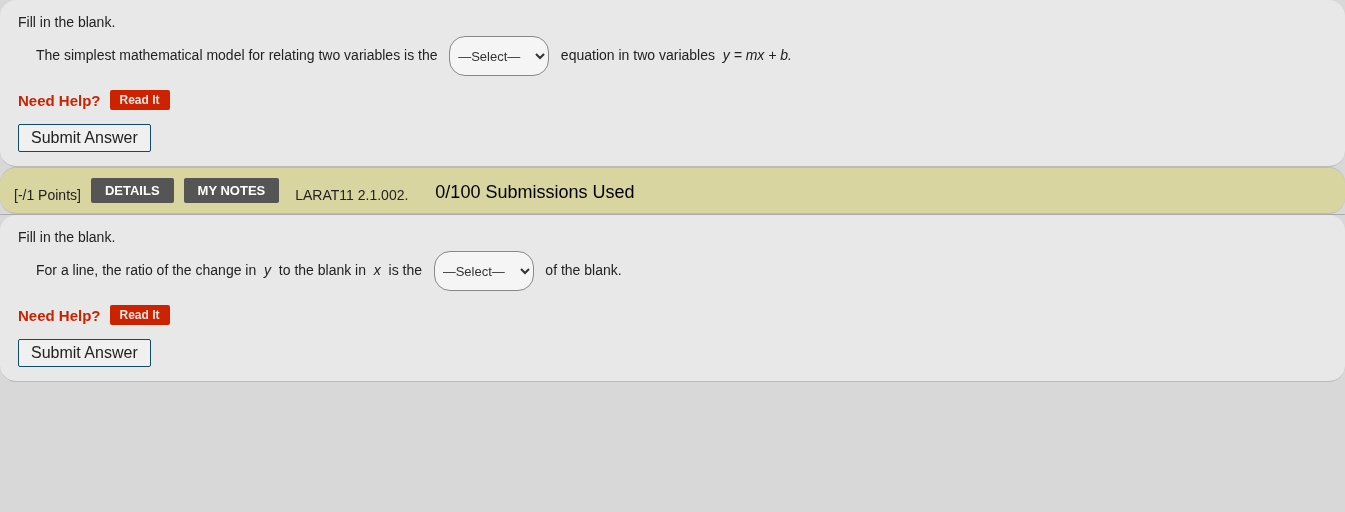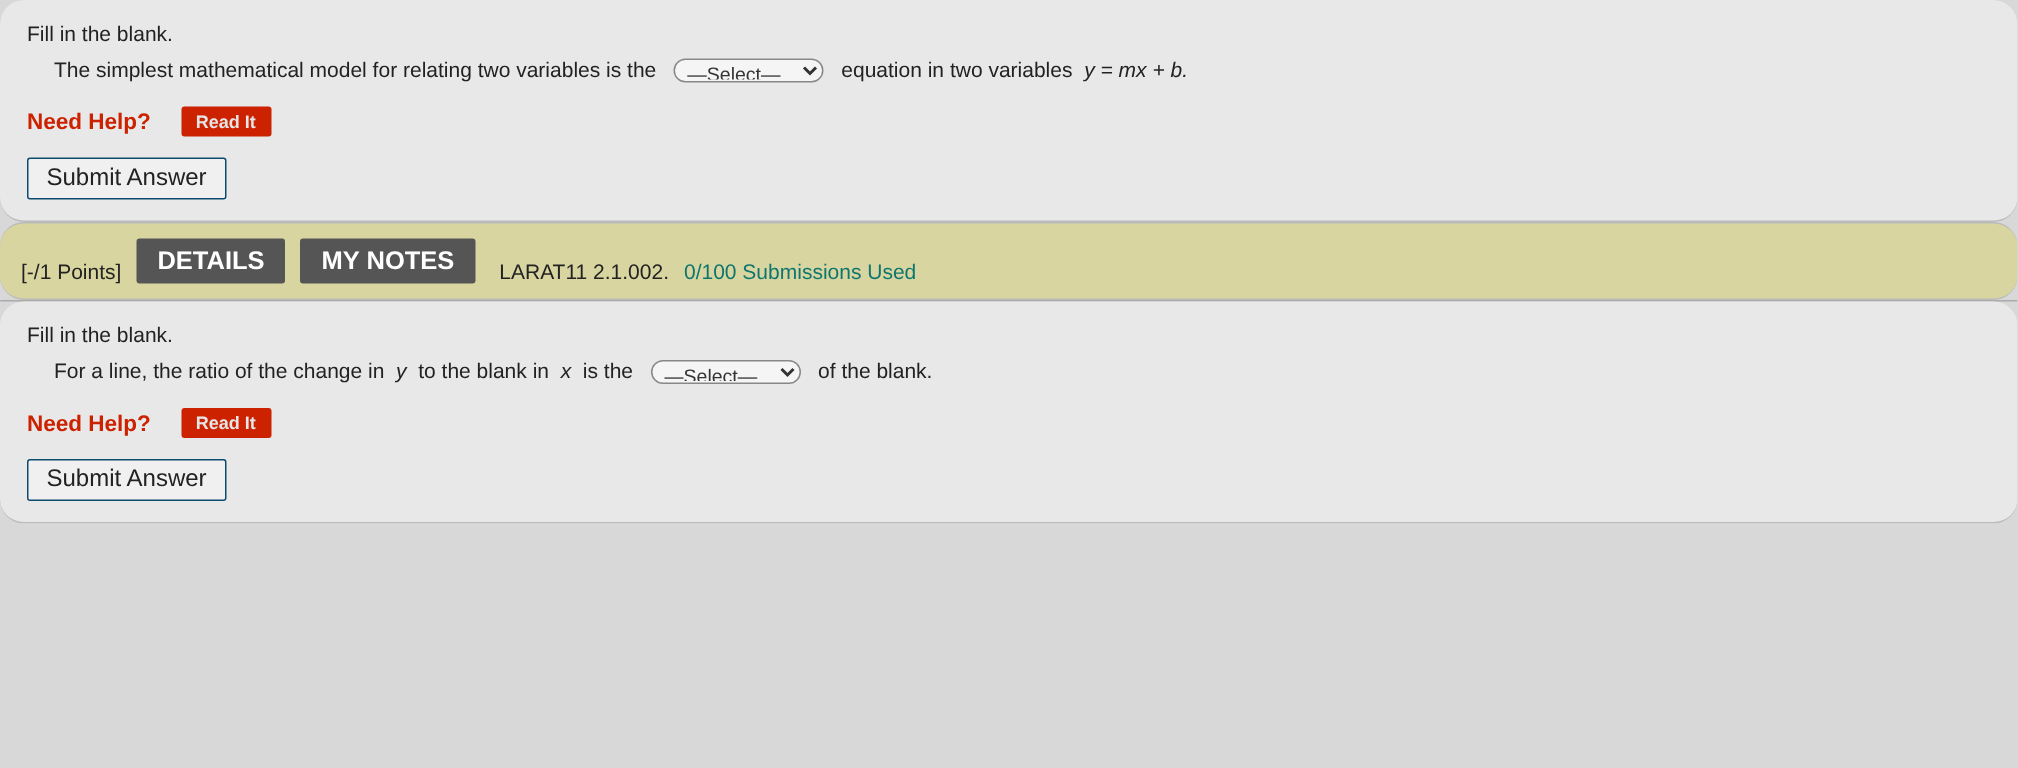--- a/index.html
+++ b/index.html
@@ -57,28 +57,28 @@
       position: relative;
     }
 
     select.select-dropdown {
       appearance: auto;
       -webkit-appearance: auto;
       background: #f5f5f5;
       border: 1px solid #888;
       font-size: 13px;
       padding: 1px 4px;
-      height: 16px;
+      height: 40px;
       cursor: pointer;
     }
 
     .need-help-row {
       display: flex;
       align-items: center;
-      gap: 20px;
+      gap: 9px;
       margin-bottom: 14px;
     }
 
     .need-help-text {
       color: #cc2200;
       font-weight: bold;
       font-size: 15px;
     }
 
     .read-it-btn {
@@ -116,36 +116,37 @@
       font-size: 14px;
       color: #222;
       font-weight: normal;
     }
 
     .details-btn, .my-notes-btn {
       background: #555;
       color: white;
       border: none;
       padding: 5px 14px;
-      font-size: 17px;
+      font-size: 13px;
       font-weight: bold;
       cursor: pointer;
       border-radius: 2px;
     }
 
     .problem-id {
       font-size: 14px;
       font-weight: normal;
       color: #222;
       margin-left: 6px;
     }
 
     .submissions-used {
-      font-size: 14px;
-      color: #0f766e;
+      font-size: 18px;
+      color: #000000;
+      margin-left: 17px;
     }
 
     .divider-line {
       height: 1px;
       background: #aaa;
       margin: 0;
     }
   </style>
 </head>
 <body>

